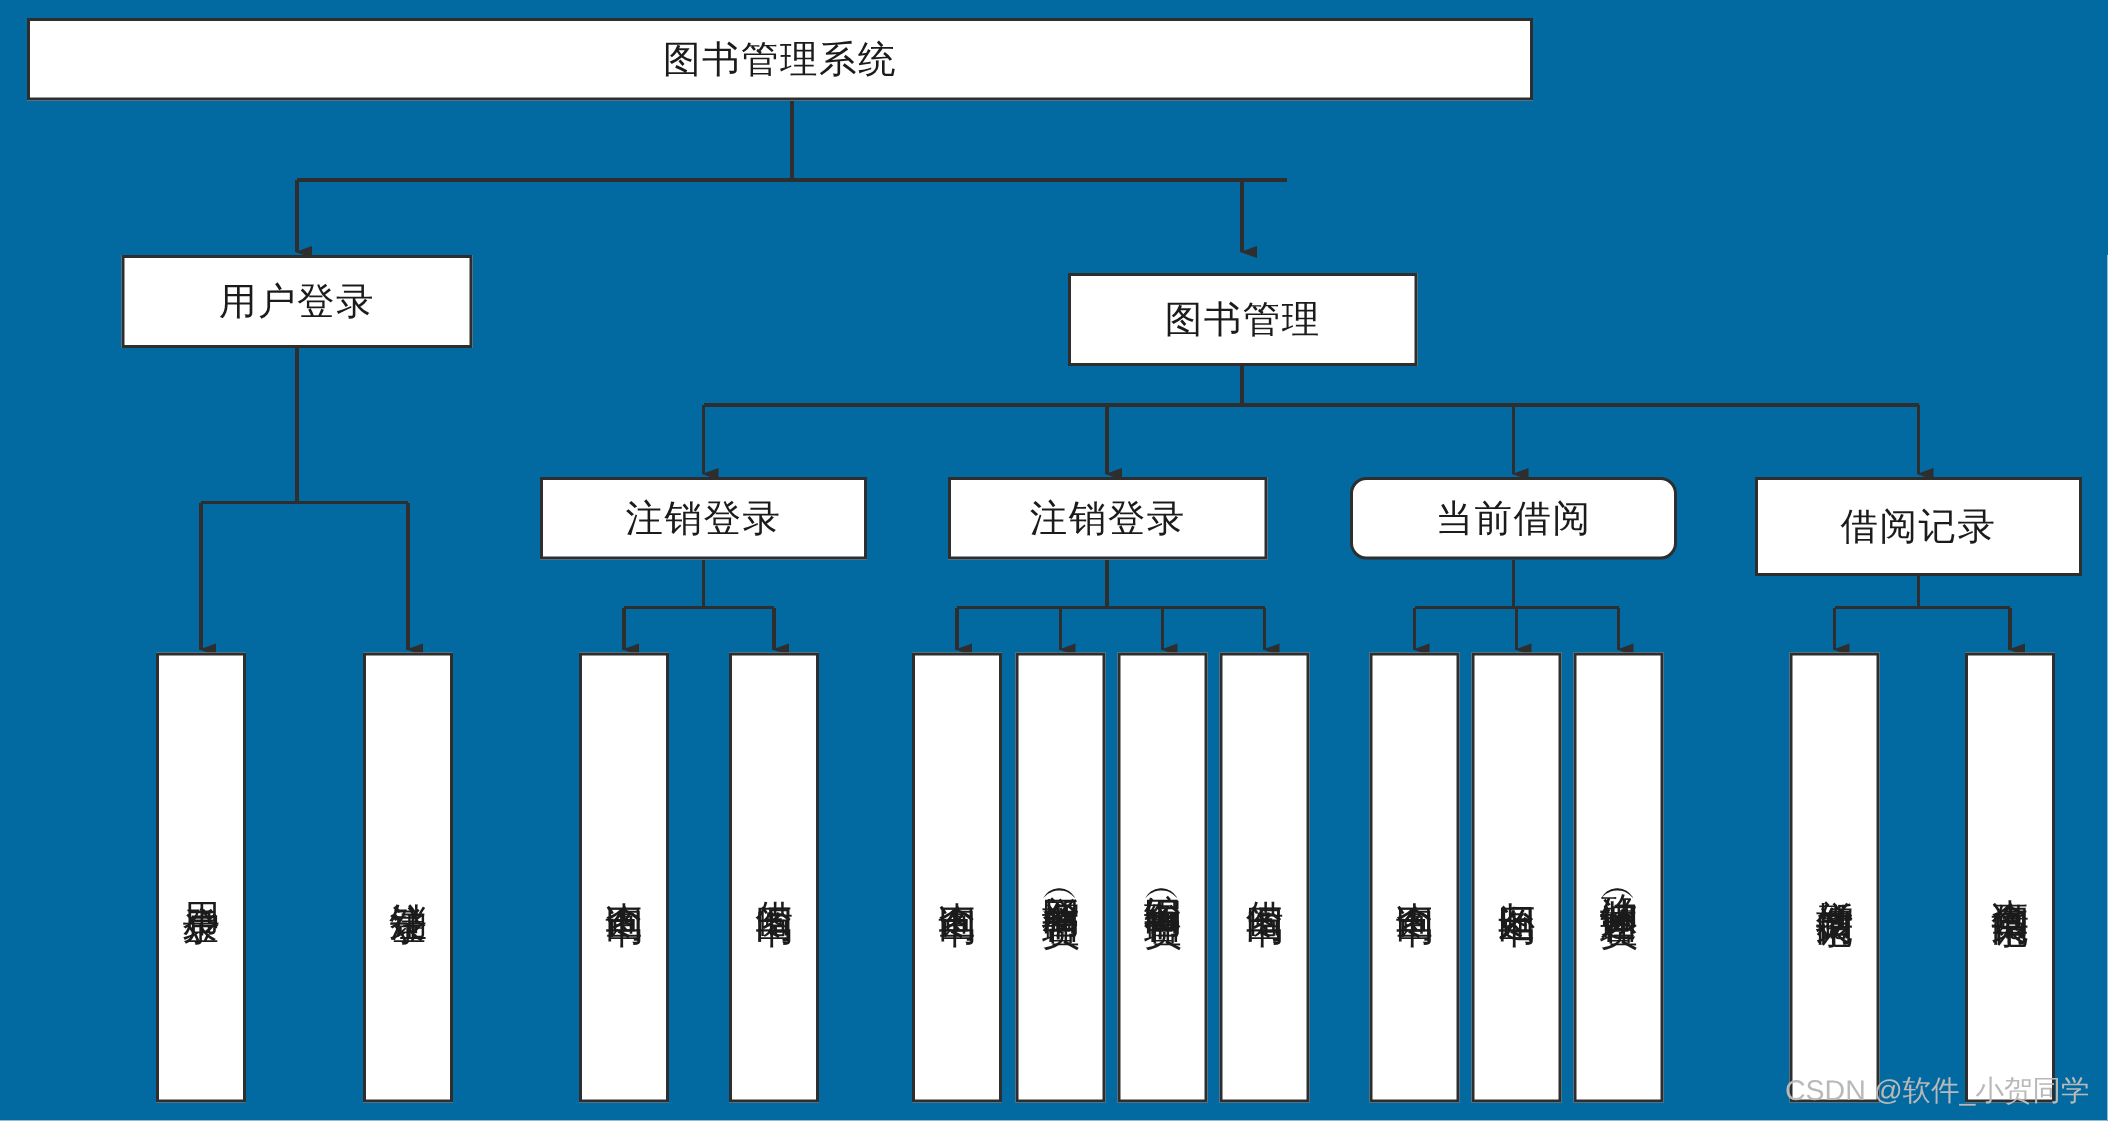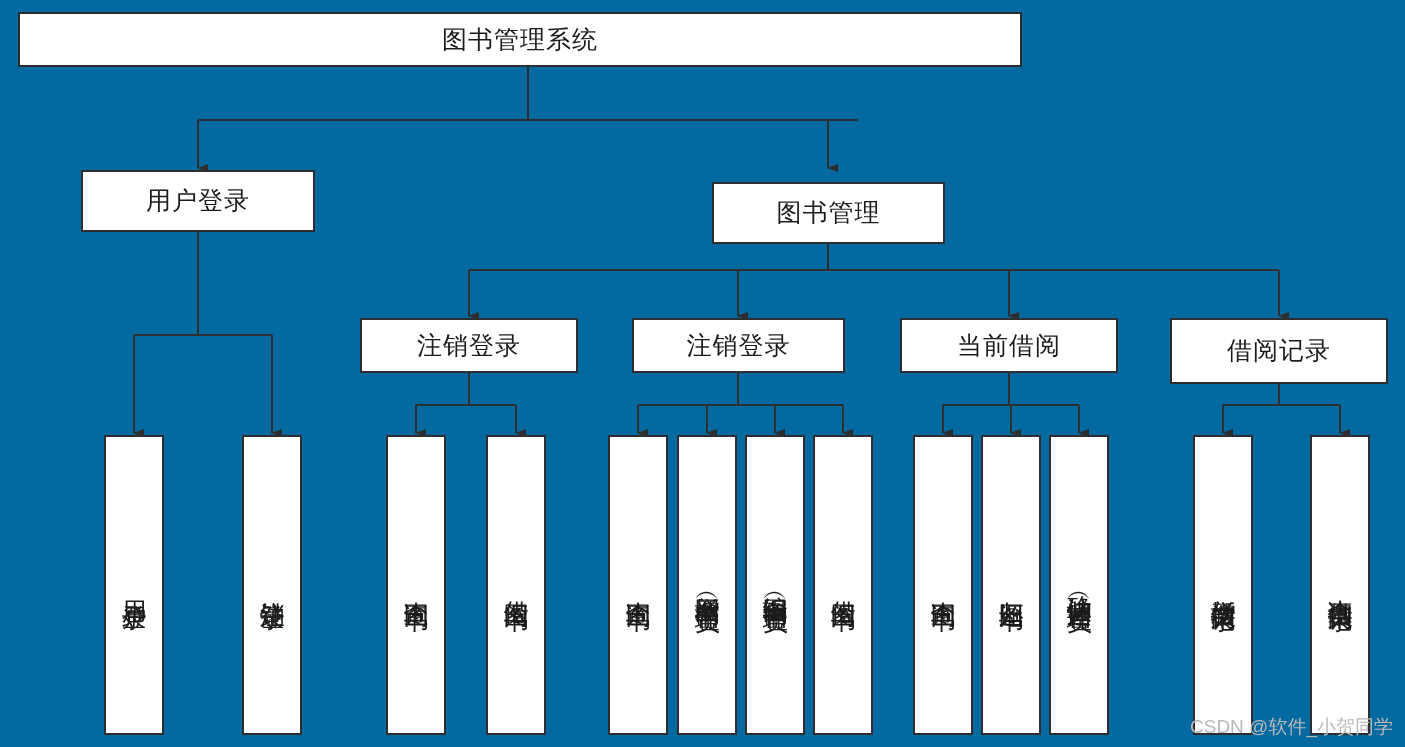--- a/index.html
+++ b/index.html
@@ -133,21 +133,21 @@
   <div class="node h" style="left: 712px; top: 170px; width: 233px; height: 62px; border-color: rgb(46, 46, 46); background: rgb(255, 255, 255); color: rgb(27, 27, 27); margin-top: 12px;">
     <span>图书管理</span>
   </div>
 
   <div class="node h" style="left: 360px; top: 318px; width: 218px; height: 55px; border-color: rgb(46, 46, 46); background: rgb(255, 255, 255); color: rgb(27, 27, 27);">
     <span>注销登录</span>
   </div>
   <div class="node h" style="left: 632px; top: 318px; width: 213px; height: 55px; border-color: rgb(46, 46, 46); background: rgb(255, 255, 255); color: rgb(27, 27, 27);">
     <span>注销登录</span>
   </div>
-  <div class="node h" style="left: 900px; top: 318px; width: 218px; height: 55px; border-color: rgb(46, 46, 46); background: rgb(255, 255, 255); color: rgb(27, 27, 27);">
+  <div class="node h" style="left: 900px; top: 318px; width: 218px; height: 55px; border-color: rgb(46, 46, 46); background: rgb(255, 255, 255); color: rgb(27, 27, 27); border-radius: 11px;">
     <span>当前借阅</span>
   </div>
   <div class="node h" style="left: 1170px; top: 318px; width: 218px; height: 66px; border-color: rgb(46, 46, 46); background: rgb(255, 255, 255); color: rgb(27, 27, 27);">
     <span>借阅记录</span>
   </div>
 
   <div class="node v" style="left: 104px; top: 435px; width: 60px; height: 300px; border-color: rgb(46, 46, 46); background: rgb(255, 255, 255); color: rgb(27, 27, 27);">
     <span class="txt">用户登录</span>
   </div>
   <div class="node v" style="left: 242px; top: 435px; width: 60px; height: 300px; border-color: rgb(46, 46, 46); background: rgb(255, 255, 255); color: rgb(27, 27, 27);">

